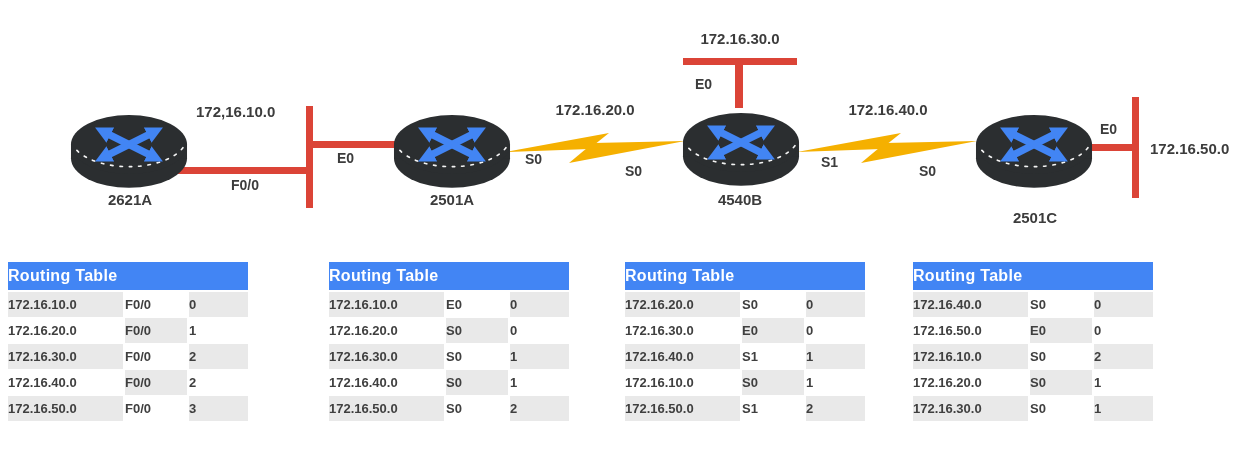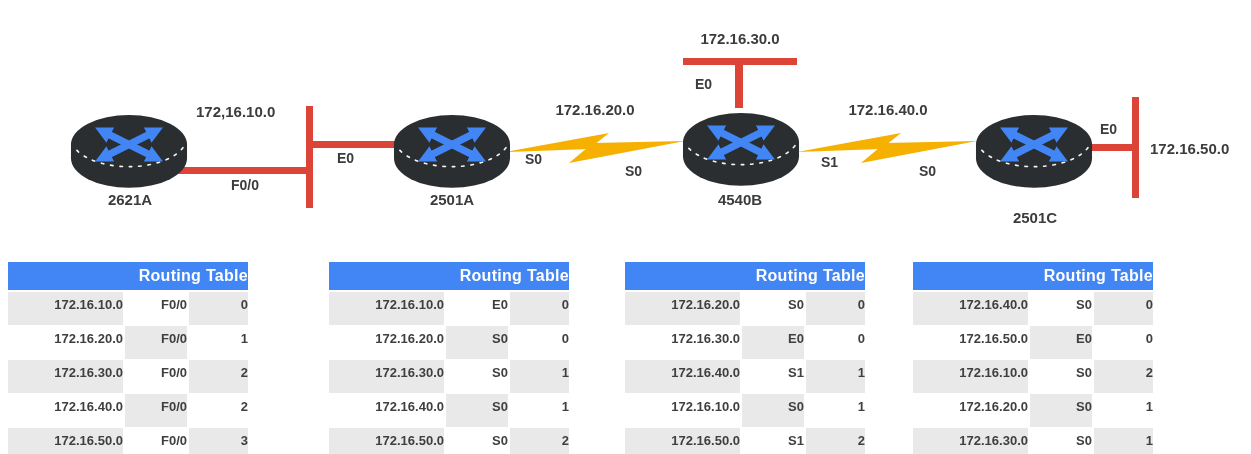--- a/index.html
+++ b/index.html
@@ -9,23 +9,23 @@
   .lbl{position:absolute;font-weight:700;color:#3C3C3C;font-size:15px;line-height:1.1;white-space:nowrap;}
   .iface{font-size:14px;}
   .center{text-align:center;}
   .right{text-align:left;}
   .router{position:absolute;width:118px;height:87px;}
   .router svg{display:block;width:100%;height:100%;}
   .bolt{position:absolute;}
   .bolt svg{display:block;width:100%;height:100%;}
   .rtable{position:absolute;width:240px;top:262px;}
   .rtable-header{height:28px;background:#4285F4;color:#fff;font-size:16px;font-weight:600;
-                 text-align:right;line-height:28px;letter-spacing:.3px;}
+                 text-align:left;line-height:28px;letter-spacing:.3px;}
   .rtable-body{display:grid;grid-template-columns:115px 62px 1fr;column-gap:2px;row-gap:1px;margin-top:2px;}
-  .cell{height:33px;line-height:25px;text-align:right;font-size:13px;font-weight:700;
+  .cell{height:25px;line-height:25px;text-align:left;font-size:13px;font-weight:700;
         color:#3F3F3F;background:#fff;}
   .cell.shade{background:#E9E9E9;}
   .defs-hidden{position:absolute;width:0;height:0;overflow:hidden;}
 </style>
 </head>
 <body>
 
 <svg class="defs-hidden" aria-hidden="true">
   <defs>
     <marker id="ah" viewBox="0 0 10 10" refX="4.5" refY="5" markerWidth="2.3" markerHeight="2.3" orient="auto">

